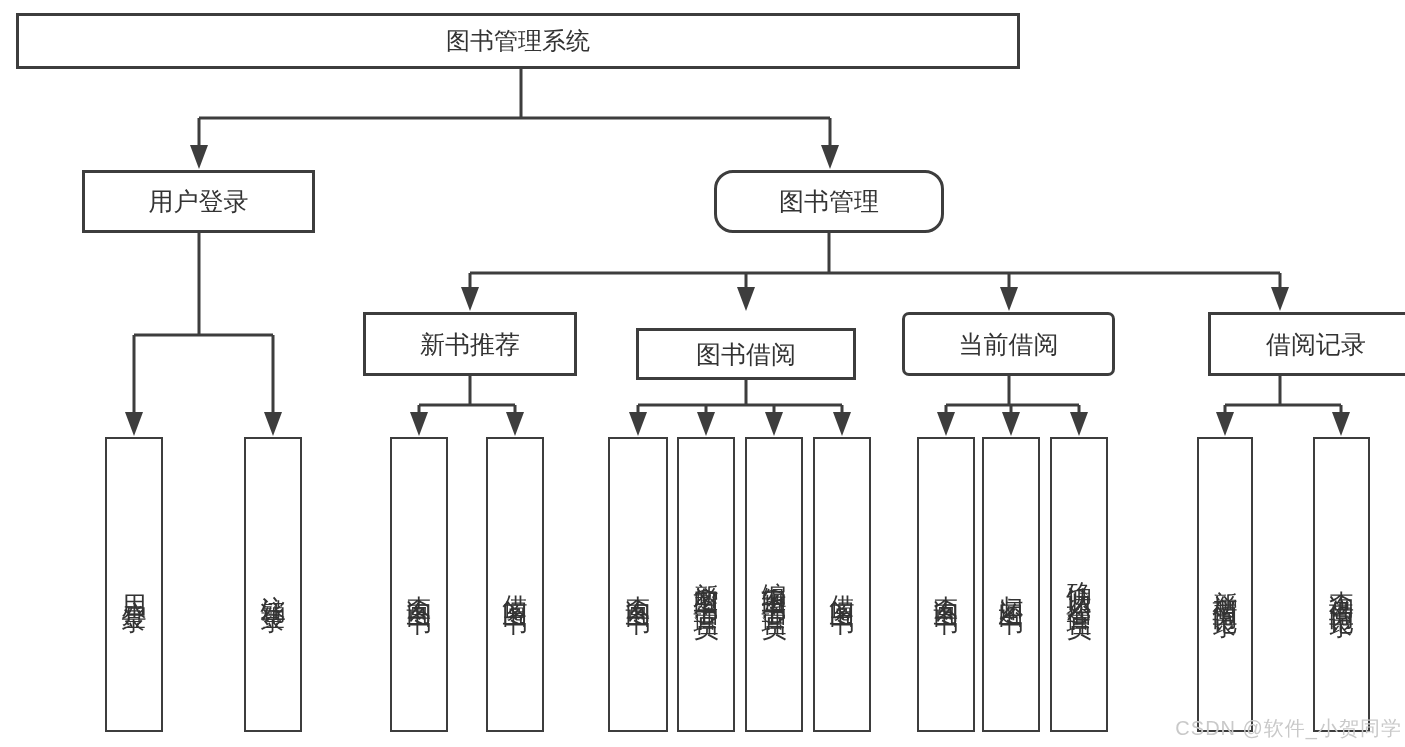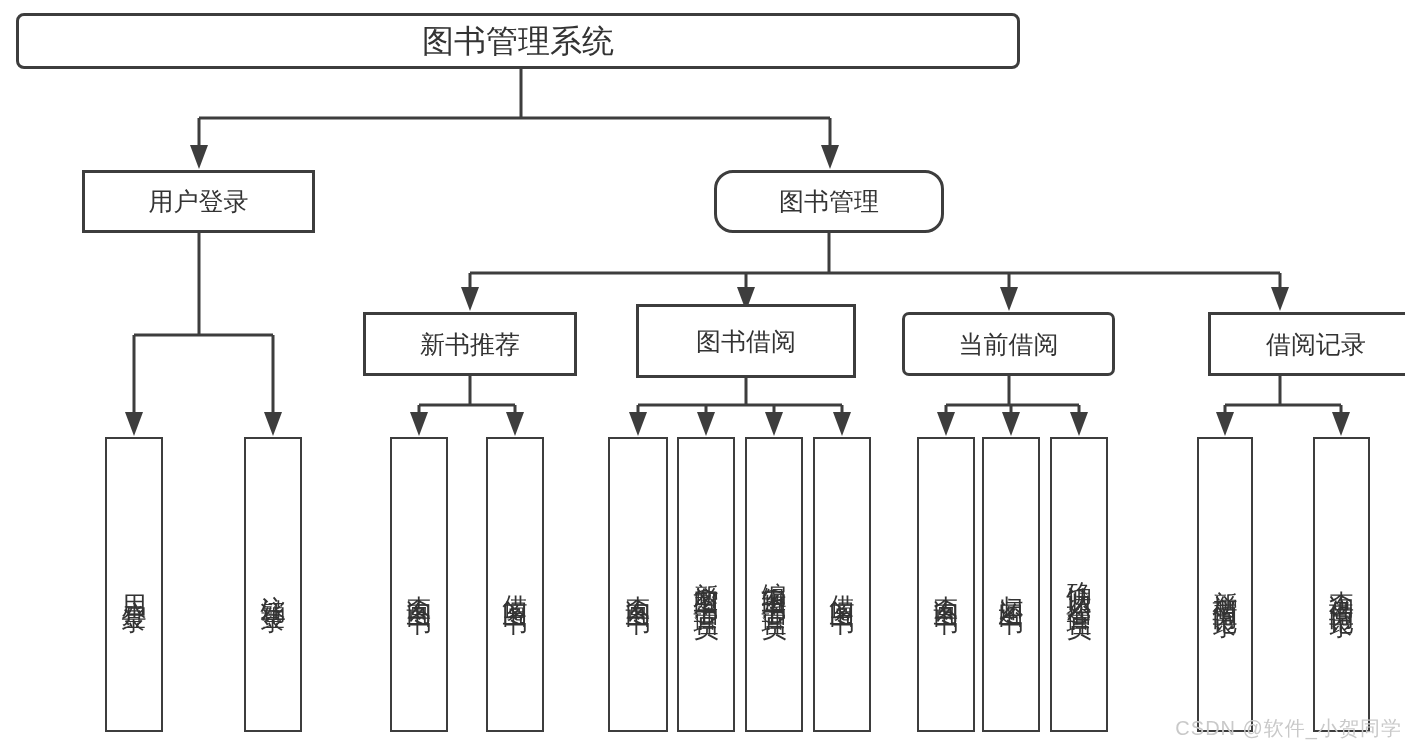--- a/index.html
+++ b/index.html
@@ -27,21 +27,21 @@
     position:absolute;
     background:var(--background,#fff);
     border:3px solid var(--line,#3d3d3d);
     color:var(--text,#333);
     display:flex;align-items:center;justify-content:center;
     text-align:center;
     font-size:25px;
     line-height:1;
     white-space:nowrap;
   }
-  .root{font-size:32px;border-radius:8px;}
+  .root{font-size:24px;}
   .leaf{
     border-width:2px;
     writing-mode:vertical-rl;
     text-orientation:mixed;
     letter-spacing:5px;
     font-size:25px;
     white-space:normal;
   }
   .watermark{
     position:absolute;
@@ -107,21 +107,21 @@
       <polygon points="1332,412 1350,412 1341,436"></polygon>
     </g>
   </svg>
 
   <div class="box root" style="left:16px;top:13px;width:1004px;height:56px;">图书管理系统</div>
 
   <div class="box" style="left:82px;top:170px;width:233px;height:63px;">用户登录</div>
   <div class="box" style="left:714px;top:170px;width:230px;height:63px;border-radius:19px;">图书管理</div>
 
   <div class="box" style="left:363px;top:312px;width:214px;height:64px;">新书推荐</div>
-  <div class="box" style="left:636px;top:304px;width:220px;height:74px;">图书借阅</div>
+  <div class="box" style="left:636px;top:328px;width:220px;height:52px;">图书借阅</div>
   <div class="box" style="left:902px;top:312px;width:213px;height:64px;border-radius:7px;">当前借阅</div>
   <div class="box" style="left:1208px;top:312px;width:216px;height:64px;">借阅记录</div>
 
   <div class="box leaf" style="left:105px;top:437px;width:58px;height:295px;">用户登录</div>
   <div class="box leaf" style="left:244px;top:437px;width:58px;height:295px;">注销登录</div>
 
   <div class="box leaf" style="left:390px;top:437px;width:58px;height:295px;">查询图书</div>
   <div class="box leaf" style="left:486px;top:437px;width:58px;height:295px;">借阅图书</div>
 
   <div class="box leaf" style="left:608px;top:437px;width:60px;height:295px;">查询图书</div>

